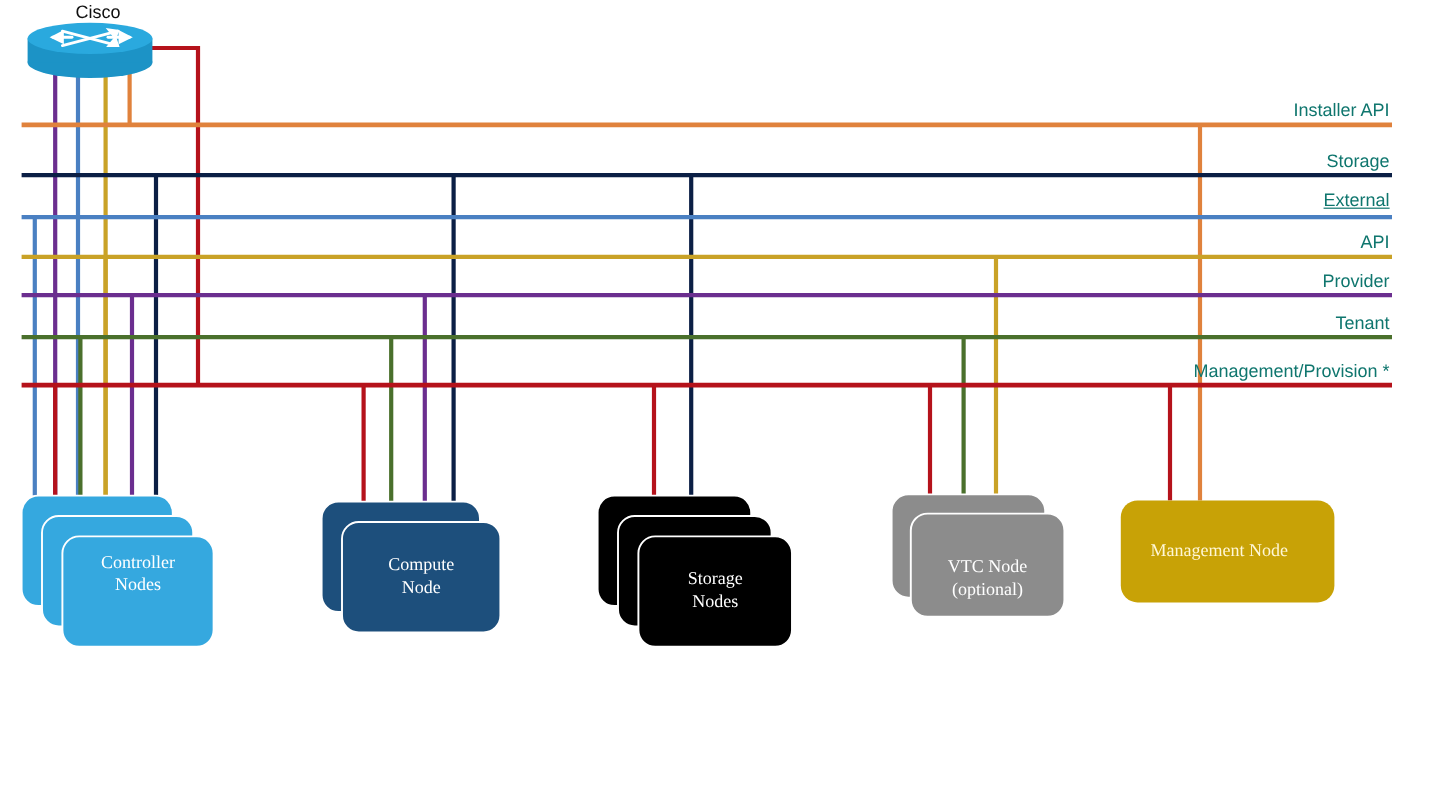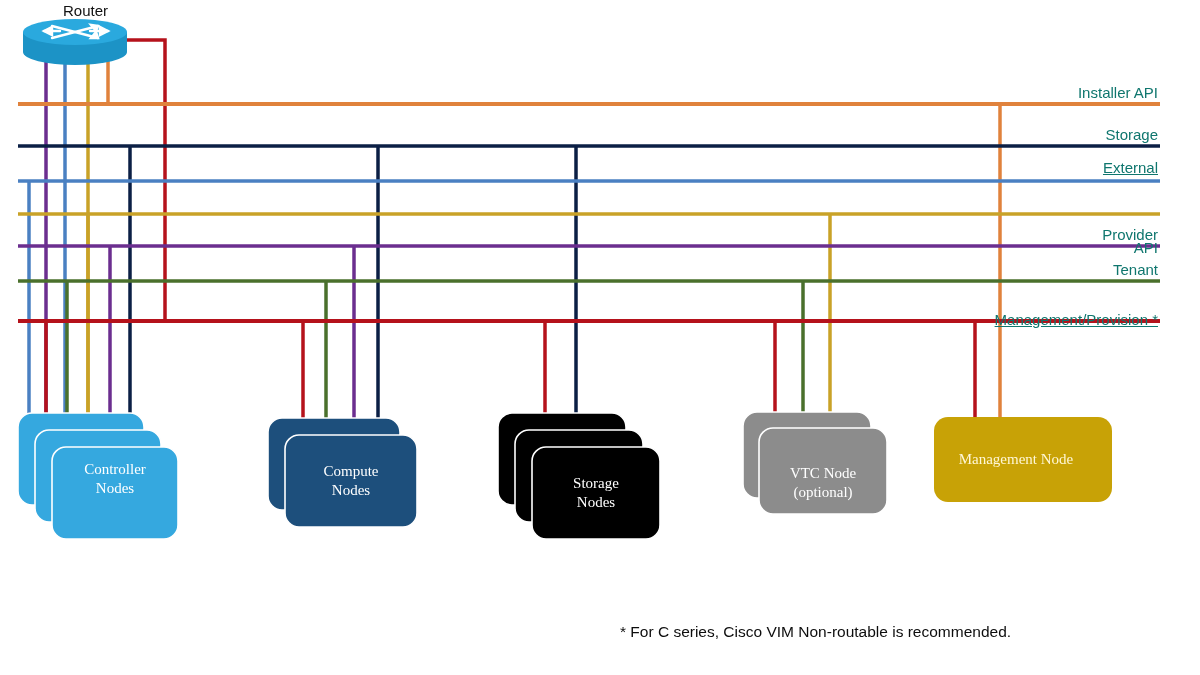--- a/index.html
+++ b/index.html
@@ -106,33 +106,32 @@
         <polygon points="98,26 91,25 96,31"></polygon>
         <polygon points="98,38 96,32 91,38"></polygon>
       </g>
     </g>
   </svg>
 
   <div id="net-labels">
       <div class="net-label" style="right: 42px; top: 101px;">Installer API</div>
       <div class="net-label" style="right: 42px; top: 143px;">Storage</div>
       <div class="net-label" style="right: 42px; top: 176px; text-decoration: underline;">External</div>
-      <div class="net-label" style="right: 42px; top: 211px; margin-top: 45px;">API</div>
+      <div class="net-label" style="right: 42px; top: 211px;">API</div>
       <div class="net-label" style="right: 42px; top: 243px; text-align: right;">Provider</div>
       <div class="net-label" style="right: 42px; top: 278px;">Tenant</div>
-      <div class="net-label" style="right: 42px; top: 328px; text-decoration: underline;">Management/Provision *</div>
+      <div class="net-label" style="right: 42px; top: 318px;">Management/Provision *</div>
     </div>
   <div id="node-labels">
       <div class="node-label" style="left: 52px; top: 433px; width: 126px; height: 92px; display: flex; align-items: center; justify-content: center; color: rgb(255, 255, 255); border-radius: 14px;">Controller
 Nodes</div>
       <div class="node-label" style="left: 285px; top: 435px; width: 132px; height: 92px; display: flex; align-items: center; justify-content: center; color: rgb(255, 255, 255);">Compute
-Nodes</div>
+Node</div>
       <div class="node-label" style="left: 532px; top: 447px; width: 128px; height: 92px; display: flex; align-items: center; justify-content: center; color: rgb(255, 255, 255);">Storage
 Nodes</div>
       <div class="node-label" style="left: 759px; top: 440px; width: 128px; height: 86px; display: flex; align-items: center; justify-content: center; color: rgb(255, 255, 255);">VTC Node
 (optional)</div>
       <div class="node-label" style="left: 934px; top: 417px; width: 164px; height: 85px; display: flex; align-items: center; justify-content: center; color: rgb(255, 247, 214);">Management Node</div>
     </div>
 
-  <div class="router-label" style="left:63px;top:2px;">Router</div>
+  <div class="router-label" style="left:63px;top:2px;">Cisco</div>
 
-  <div class="caption" style="left:620px;top:620px;">* For C series, Cisco VIM Non-routable is recommended.</div>
 </div>
 
 </body></html>

